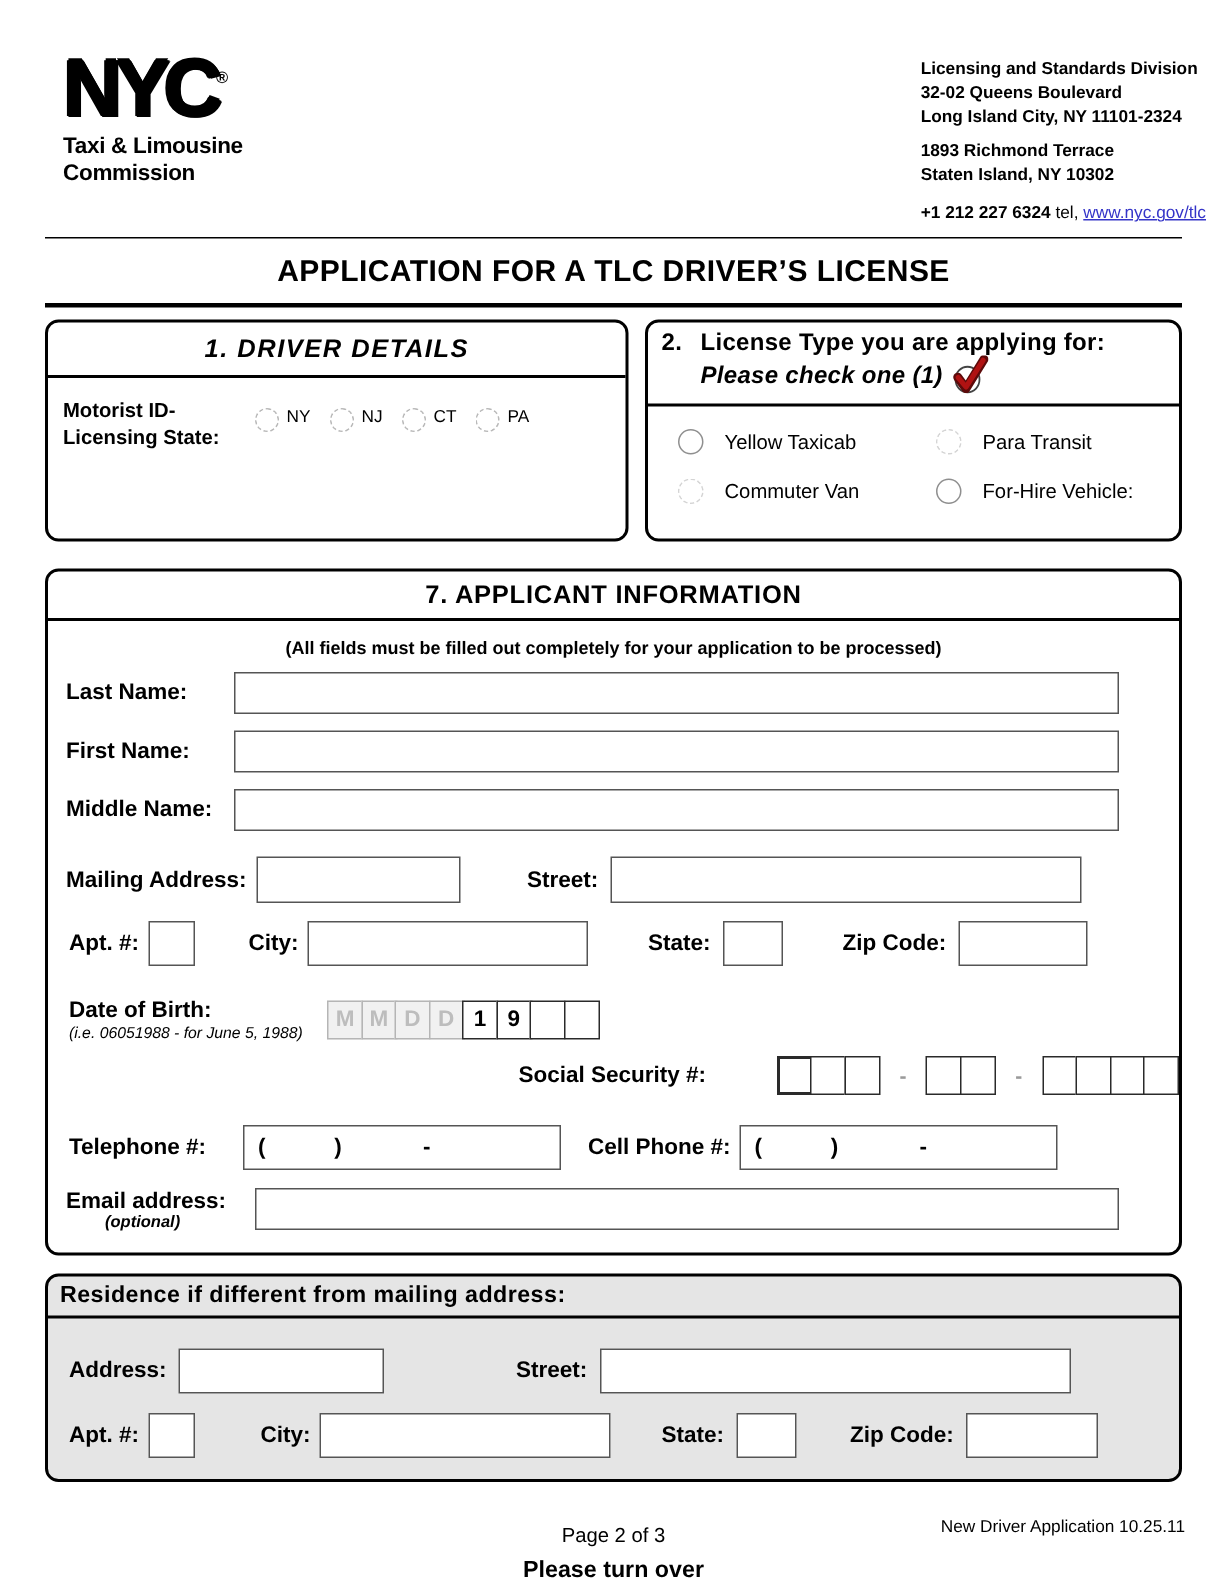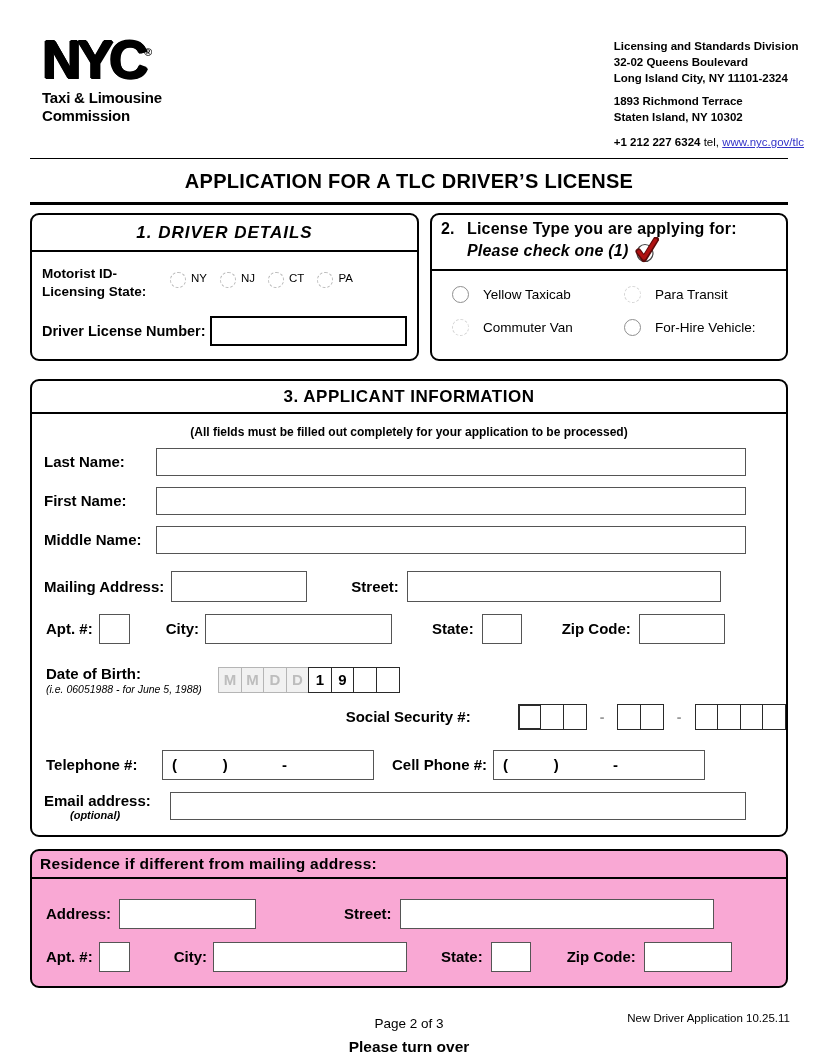--- a/index.html
+++ b/index.html
@@ -97,21 +97,21 @@
   .phone-label { width:110px; flex:none; }
   .phone-box { width:212px; height:30px; margin-left:6px; display:flex; align-items:center; }
   .phone-text { white-space:pre; font-size:15px; font-weight:700; padding-left:9px; }
   .cell-lbl-gap { margin-left:18px; }
   .email-row { display:flex; align-items:center; margin:12px 40px 0 12px; }
   .email-label-block { width:126px; flex:none; text-align:left; }
   .email-hint { font-size:11px; font-weight:700; font-style:italic; margin-left:26px; }
   .email-input { flex:1; height:28px; }
 
   
-  .res { margin-top:12px; border:2px solid #000; border-radius:9px; background:#f9a8d4; padding-bottom:14px; }
+  .res { margin-top:12px; border:2px solid #000; border-radius:9px; background:#e5e5e5; padding-bottom:14px; }
   .res-header { font-size:15.5px; font-weight:700; letter-spacing:0.3px; padding:4px 0 4px 8px; border-bottom:2px solid #000; }
   .res-row1 { display:flex; align-items:center; margin:20px 0 0 14px; }
   .res-addr-box { width:137px; height:30px; margin-left:8px; }
   .res-street-gap { margin-left:88px; }
   .res-street-box { width:314px; height:30px; margin-left:8px; }
   .res-row2 { display:flex; align-items:center; margin:13px 0 0 14px; }
   .res-apt-box { width:31px; height:30px; margin-left:6px; }
   .res-city-gap { margin-left:44px; }
   .res-city-box { width:194px; height:30px; margin-left:6px; }
   .res-state-gap { margin-left:34px; }
@@ -170,24 +170,20 @@
               <span class="radio radio-dashed"></span>
               <span class="state-lbl">NY</span>
               <span class="radio radio-dashed"></span>
               <span class="state-lbl">NJ</span>
               <span class="radio radio-dashed"></span>
               <span class="state-lbl">CT</span>
               <span class="radio radio-dashed"></span>
               <span class="state-lbl">PA</span>
             </div>
           </div>
-          <div class="dln-row">
-            <span class="dln-label">Driver License Number:</span>
-            <div class="dln-input"></div>
-          </div>
         </div>
       </div>
 
       <div class="sec-box sec2">
         <div class="sec2-header">
           <div class="sec2-title-row">
             <span class="sec2-num">2.</span>
             <span>License Type you are applying for:</span>
           </div>
           <div class="sec2-sub-row">
@@ -214,21 +210,21 @@
           </div>
           <div class="opt">
             <span class="radio radio-solid"></span>
             <span class="opt-lbl">For-Hire Vehicle:</span>
           </div>
         </div>
       </div>
     </div>
 
     <div class="sec3">
-      <div class="sec3-header">3.  APPLICANT INFORMATION</div>
+      <div class="sec3-header">7.  APPLICANT INFORMATION</div>
       <div class="sec3-note">(All fields must be filled out completely for your application to be processed)</div>
 
       <div class="name-row">
         <span class="lbl15 name-label">Last Name:</span>
         <div class="box name-input"></div>
       </div>
       <div class="name-row">
         <span class="lbl15 name-label">First Name:</span>
         <div class="box name-input"></div>
       </div>

